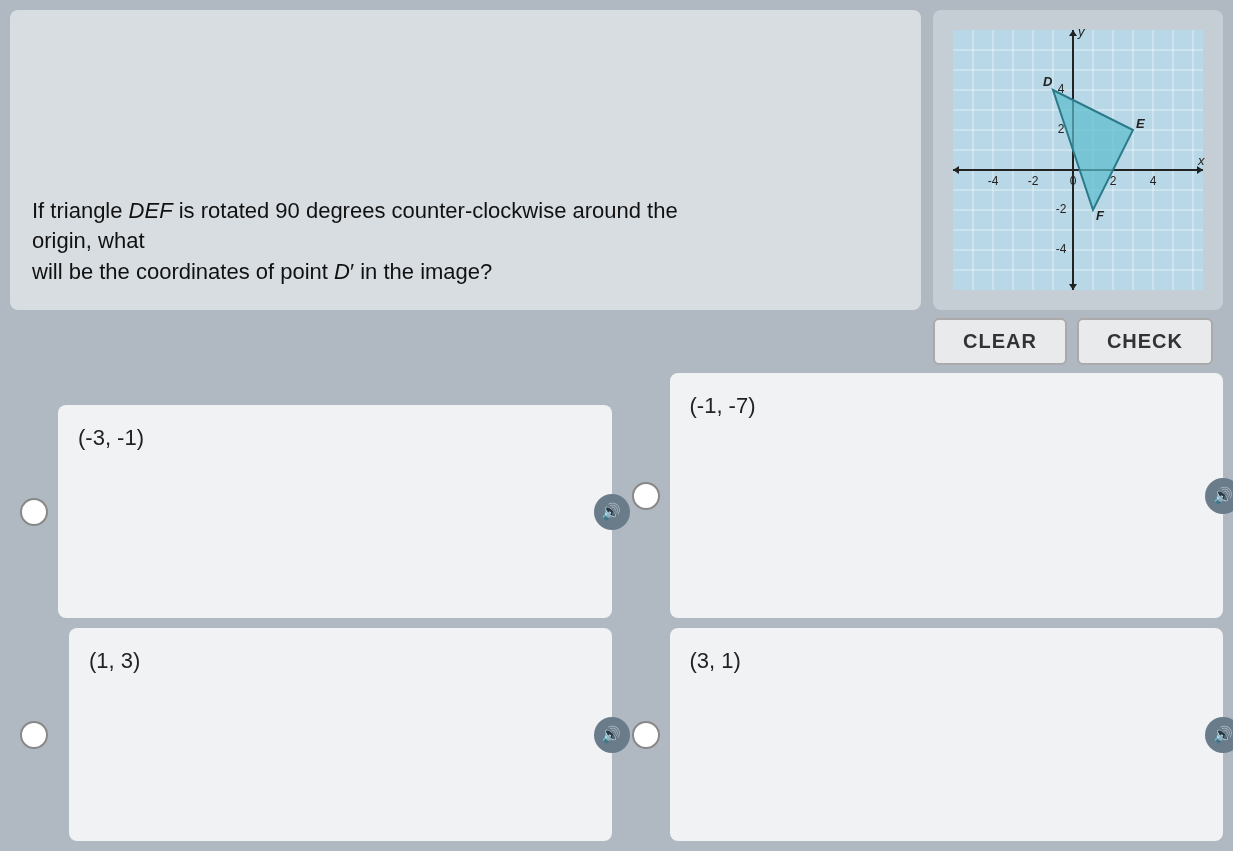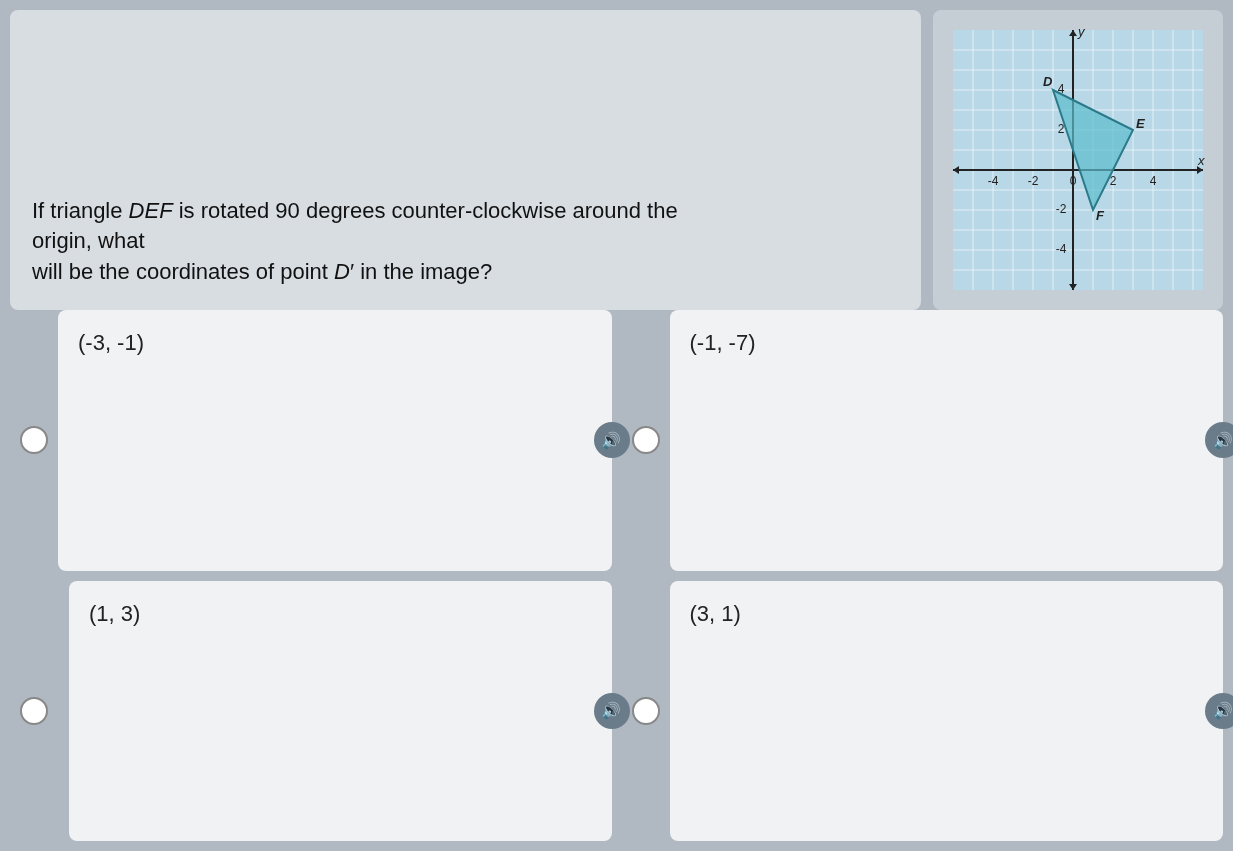--- a/index.html
+++ b/index.html
@@ -257,24 +257,28 @@
         <polygon points="110,70 190,110 150,190" fill="#5bbccc" fill-opacity="0.7" stroke="#2a7a8a" stroke-width="2"></polygon>
 
         <text x="100" y="66" font-size="13" fill="#222" font-weight="bold" font-style="italic">D</text>
         <text x="193" y="108" font-size="13" fill="#222" font-weight="bold" font-style="italic">E</text>
         <text x="153" y="200" font-size="13" fill="#222" font-weight="bold" font-style="italic">F</text>
       </svg>
     </div>
 
   </div>
 
+  <div class="action-bar">
+    <button class="btn-clear">CLEAR</button>
+    <button class="btn-check">CHECK</button>
+  </div>
 
   <div class="answers-section">
 
-    <div class="answer-option" style="position:relative;">
+    <div class="answer-option" style="position:relative;margin-top:32px;">
       <div class="radio-col">
         <div class="radio-circle"></div>
       </div>
       <div class="answer-card">
         <span>(-3, -1)</span>
       </div>
       <button class="audio-btn-answer" style="right: -18px; top: 50%; transform: translateY(-50%);">
         <span class="speaker-icon">🔊</span>
       </button>
     </div>

